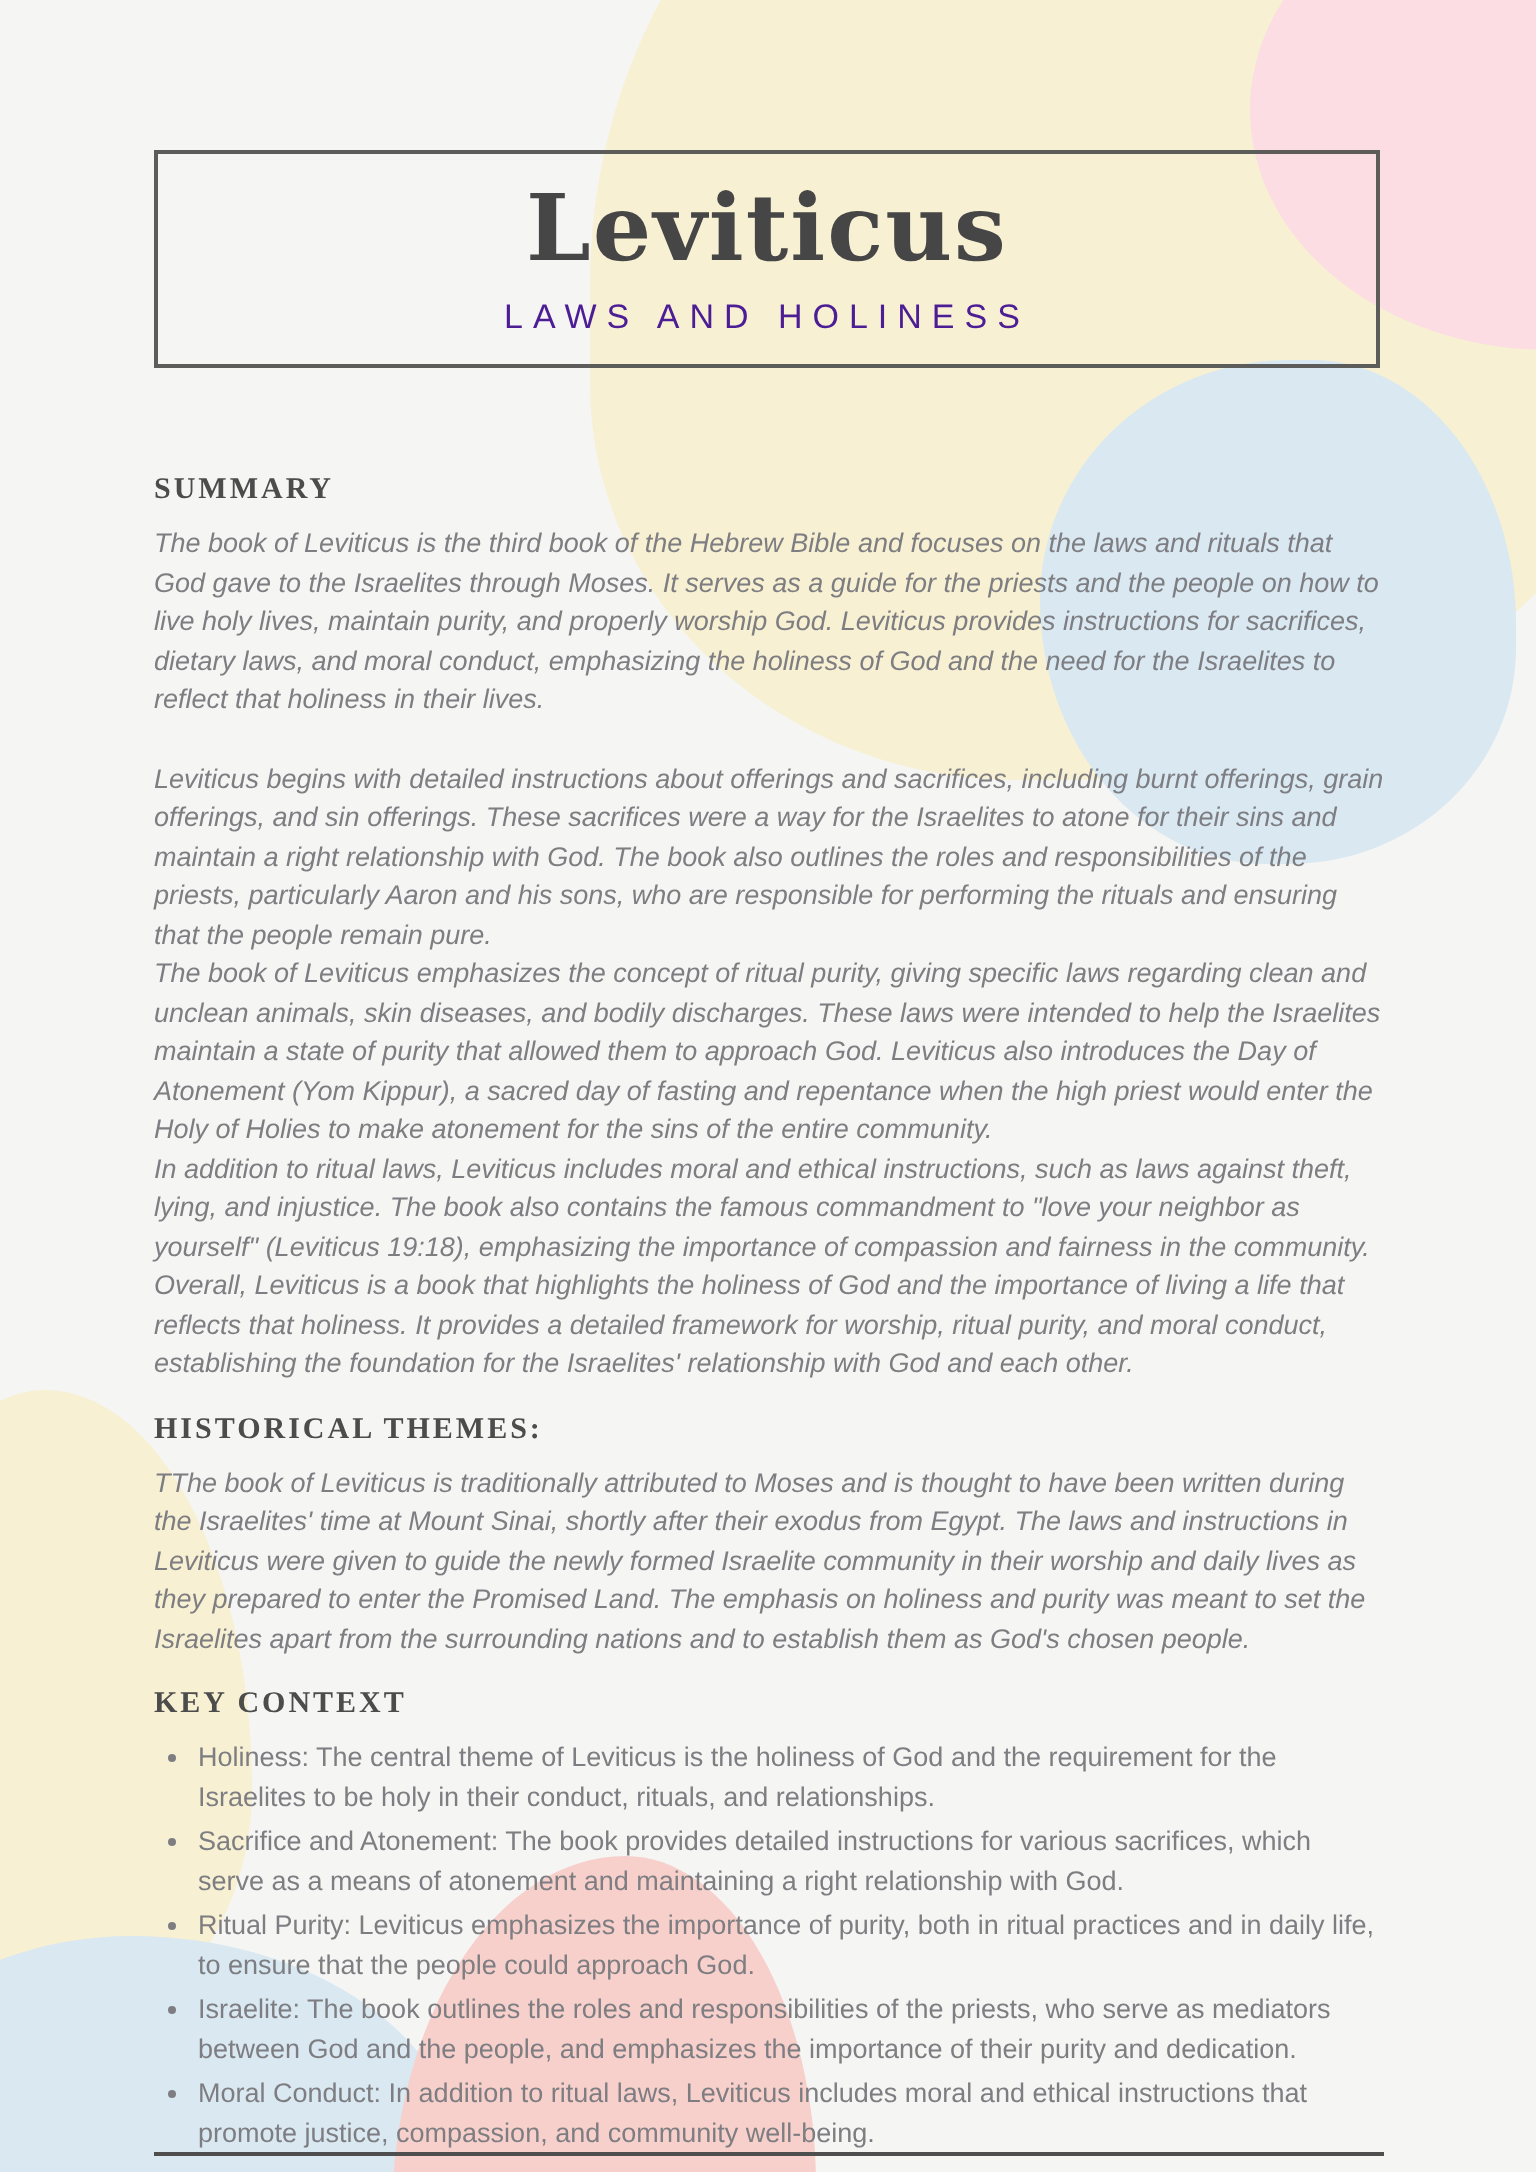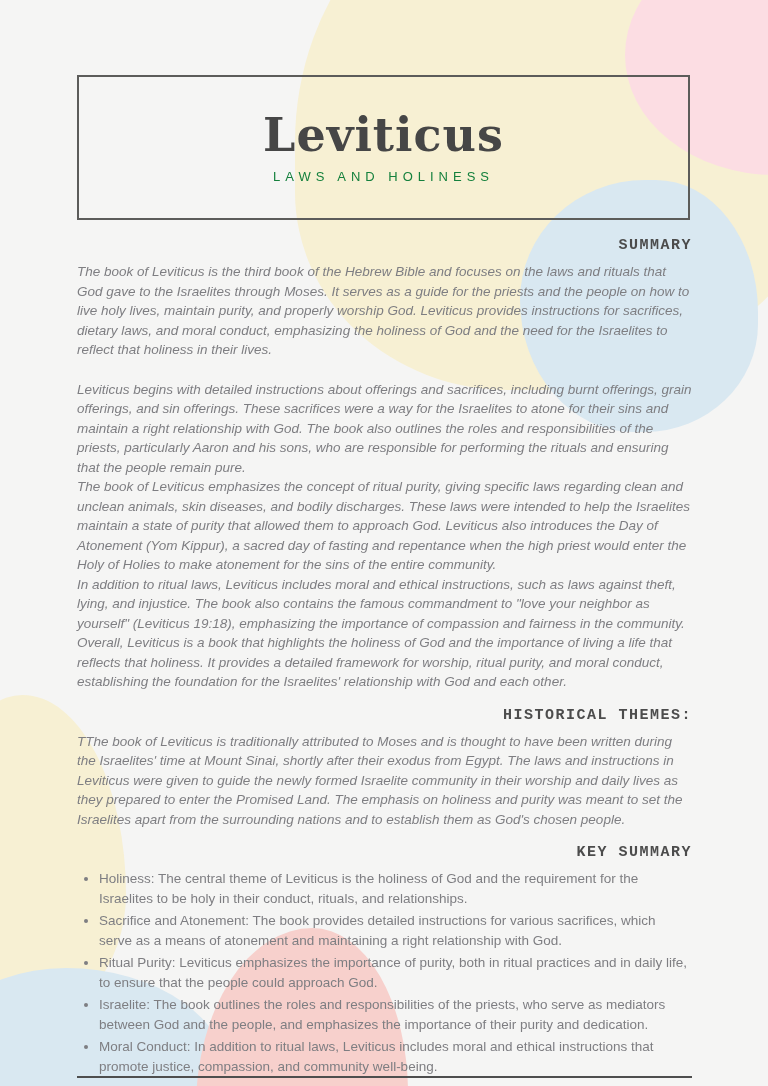--- a/index.html
+++ b/index.html
@@ -32,51 +32,50 @@
     left: -100px; top: 968px; width: 332px; height: 262px;
     border-radius: 50% 50% 45% 55% / 55% 45% 55% 45%;
   }
   .blob-red-bottom {
     left: 196px; top: 928px; width: 212px; height: 300px;
     border-radius: 55% 45% 50% 50% / 60% 55% 45% 40%;
   }
   
   .title-card {
     position: absolute; z-index: 2;
-    left: 77px; top: 75px; width: 613px; height: 145px;
+    left: 77px; top: 75px; width: 613px; height: 109px;
     border: 2px solid #5c5c5a;
     display: flex; flex-direction: column;
     align-items: center; justify-content: center;
   }
   .page-title {
     font-family: "DejaVu Serif", "Liberation Serif", serif;
     font-weight: bold;
     font-size: 46px;
     line-height: 1.05;
     color: #464646;
     letter-spacing: 1px;
   }
   .page-subtitle {
     margin-top: 10px;
-    font-size: 13px;
+    font-size: 17px;
     letter-spacing: 5px;
-    color: #15803d;
+    color: #4c1d95;
   }
   
   .content {
     position: absolute; z-index: 2;
     left: 77px; top: 237px; width: 615px;
   }
   .section-heading {
-    font-family: Liberation Mono, monospace;
+    font-family: Liberation Serif, serif;
     font-weight: bold;
     font-size: 15px;
     letter-spacing: 1.5px;
     color: #4c4c4c;
-    text-align: right;
   }
   .body-text {
     font-size: 13.5px;
     line-height: 19.5px;
     color: #7e7e82;
   }
   p.body-text { margin: 0; font-style: italic; }
   .gap-after { margin-bottom: 20px !important; }
   .mt-head { margin-top: 15px; }
   .mb-head { margin-bottom: 8px; }
@@ -112,21 +111,21 @@
   <h2 class="section-heading mb-head">SUMMARY</h2>
   <p class="body-text gap-after">The book of Leviticus is the third book of the Hebrew Bible and focuses on the laws and rituals that God gave to the Israelites through Moses. It serves as a guide for the priests and the people on how to live holy lives, maintain purity, and properly worship God. Leviticus provides instructions for sacrifices, dietary laws, and moral conduct, emphasizing the holiness of God and the need for the Israelites to reflect that holiness in their lives.</p>
   <p class="body-text">Leviticus begins with detailed instructions about offerings and sacrifices, including burnt offerings, grain offerings, and sin offerings. These sacrifices were a way for the Israelites to atone for their sins and maintain a right relationship with God. The book also outlines the roles and responsibilities of the priests, particularly Aaron and his sons, who are responsible for performing the rituals and ensuring that the people remain pure.</p>
   <p class="body-text">The book of Leviticus emphasizes the concept of ritual purity, giving specific laws regarding clean and unclean animals, skin diseases, and bodily discharges. These laws were intended to help the Israelites maintain a state of purity that allowed them to approach God. Leviticus also introduces the Day of Atonement (Yom Kippur), a sacred day of fasting and repentance when the high priest would enter the Holy of Holies to make atonement for the sins of the entire community.</p>
   <p class="body-text">In addition to ritual laws, Leviticus includes moral and ethical instructions, such as laws against theft, lying, and injustice. The book also contains the famous commandment to "love your neighbor as yourself" (Leviticus 19:18), emphasizing the importance of compassion and fairness in the community.</p>
   <p class="body-text">Overall, Leviticus is a book that highlights the holiness of God and the importance of living a life that reflects that holiness. It provides a detailed framework for worship, ritual purity, and moral conduct, establishing the foundation for the Israelites' relationship with God and each other.</p>
 
   <h2 class="section-heading mt-head mb-head">HISTORICAL THEMES:</h2>
   <p class="body-text">TThe book of Leviticus is traditionally attributed to Moses and is thought to have been written during the Israelites' time at Mount Sinai, shortly after their exodus from Egypt. The laws and instructions in Leviticus were given to guide the newly formed Israelite community in their worship and daily lives as they prepared to enter the Promised Land. The emphasis on holiness and purity was meant to set the Israelites apart from the surrounding nations and to establish them as God's chosen people.</p>
 
-  <h2 class="section-heading mt-head mb-head">KEY SUMMARY</h2>
+  <h2 class="section-heading mt-head mb-head">KEY CONTEXT</h2>
   <ul class="theme-list body-text">
     <li>Holiness: The central theme of Leviticus is the holiness of God and the requirement for the Israelites to be holy in their conduct, rituals, and relationships.</li>
     <li>Sacrifice and Atonement: The book provides detailed instructions for various sacrifices, which serve as a means of atonement and maintaining a right relationship with God.</li>
     <li>Ritual Purity: Leviticus emphasizes the importance of purity, both in ritual practices and in daily life, to ensure that the people could approach God.</li>
     <li>Israelite: The book outlines the roles and responsibilities of the priests, who serve as mediators between God and the people, and emphasizes the importance of their purity and dedication.</li>
     <li>Moral Conduct: In addition to ritual laws, Leviticus includes moral and ethical instructions that promote justice, compassion, and community well-being.</li>
   </ul>
 
 </div>
 

